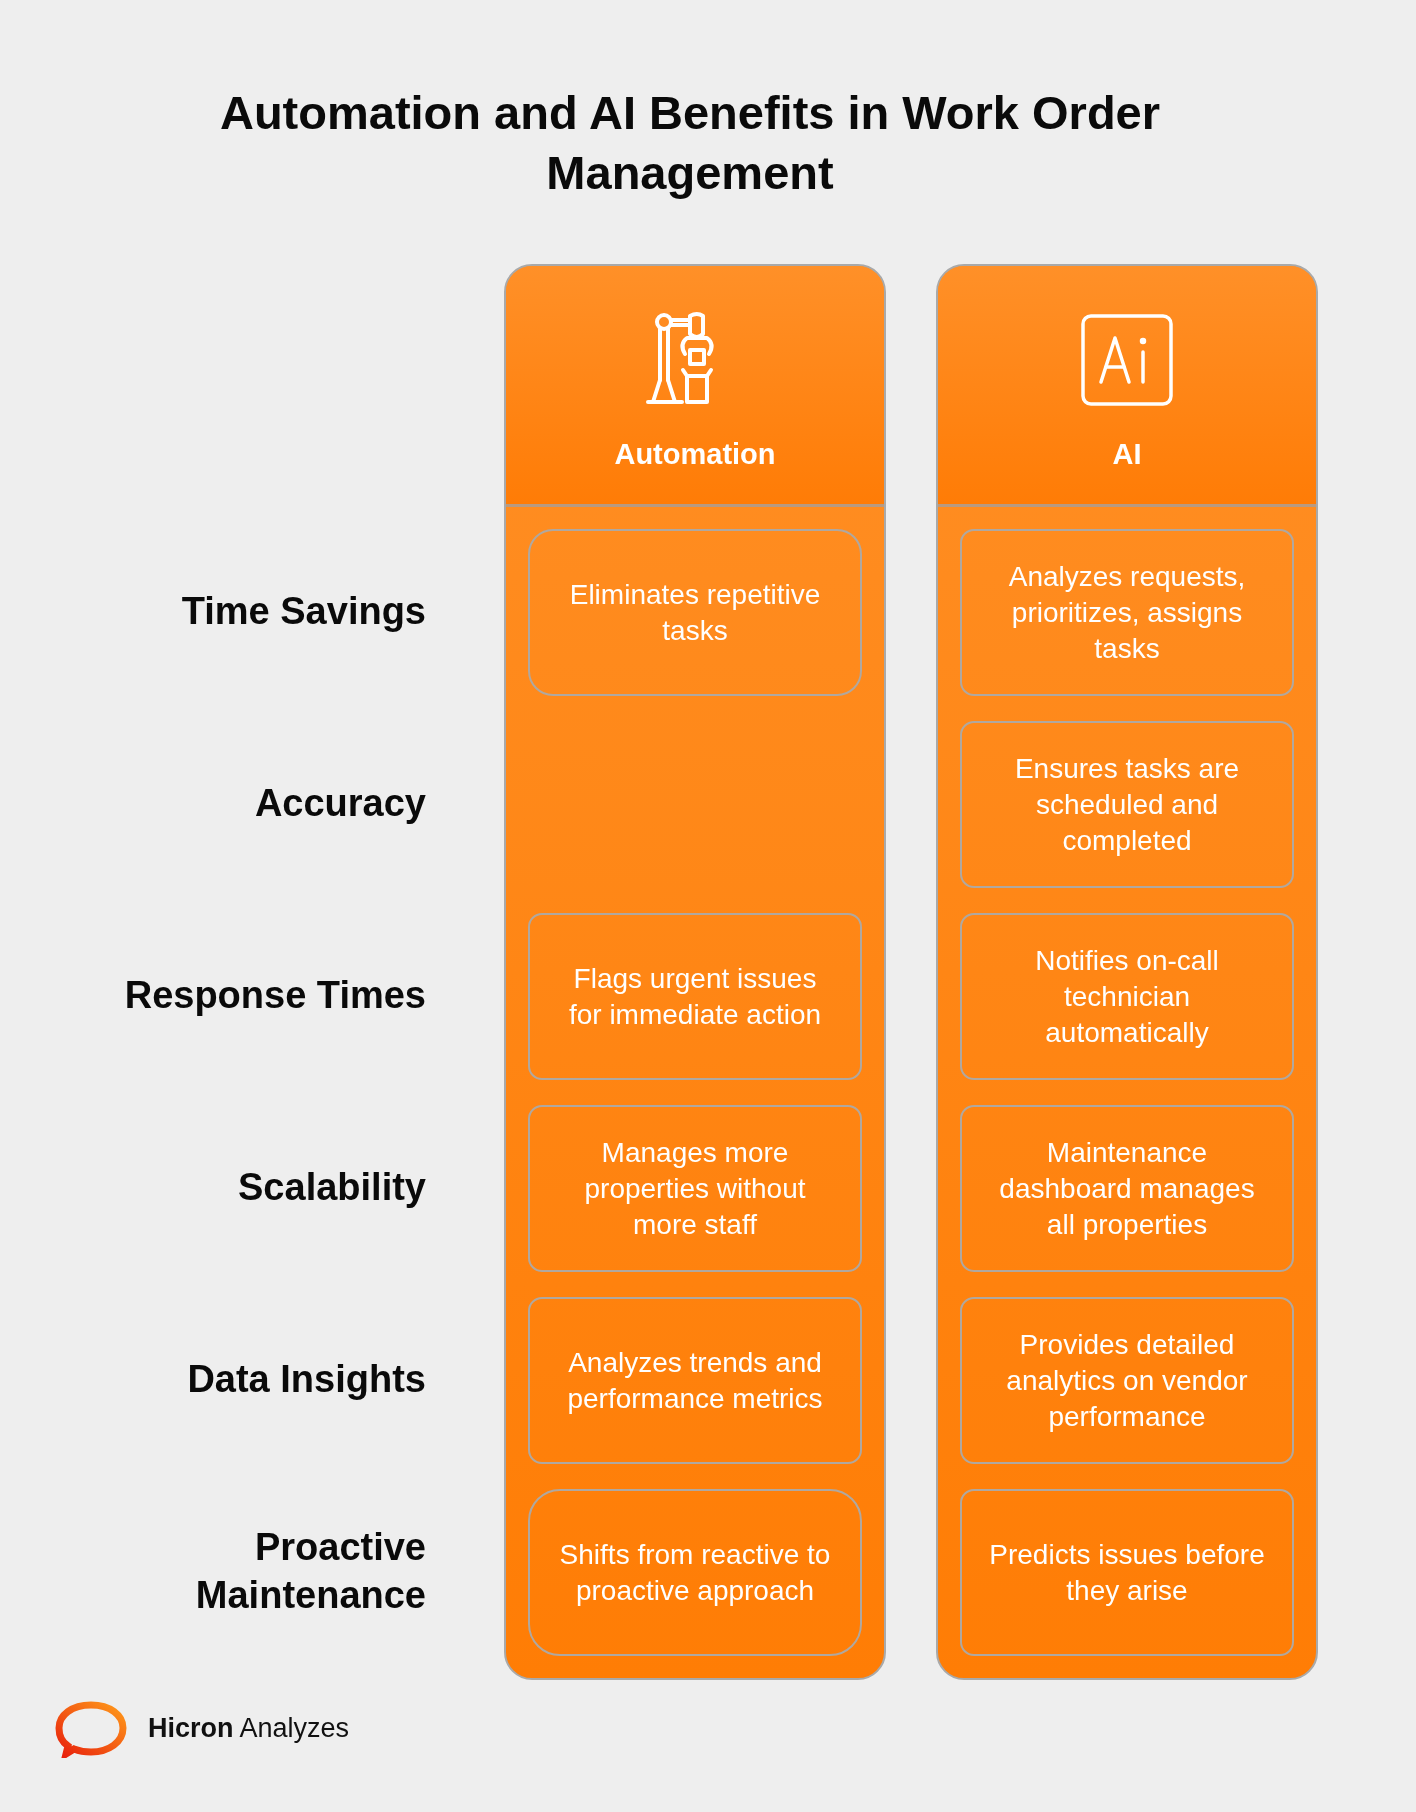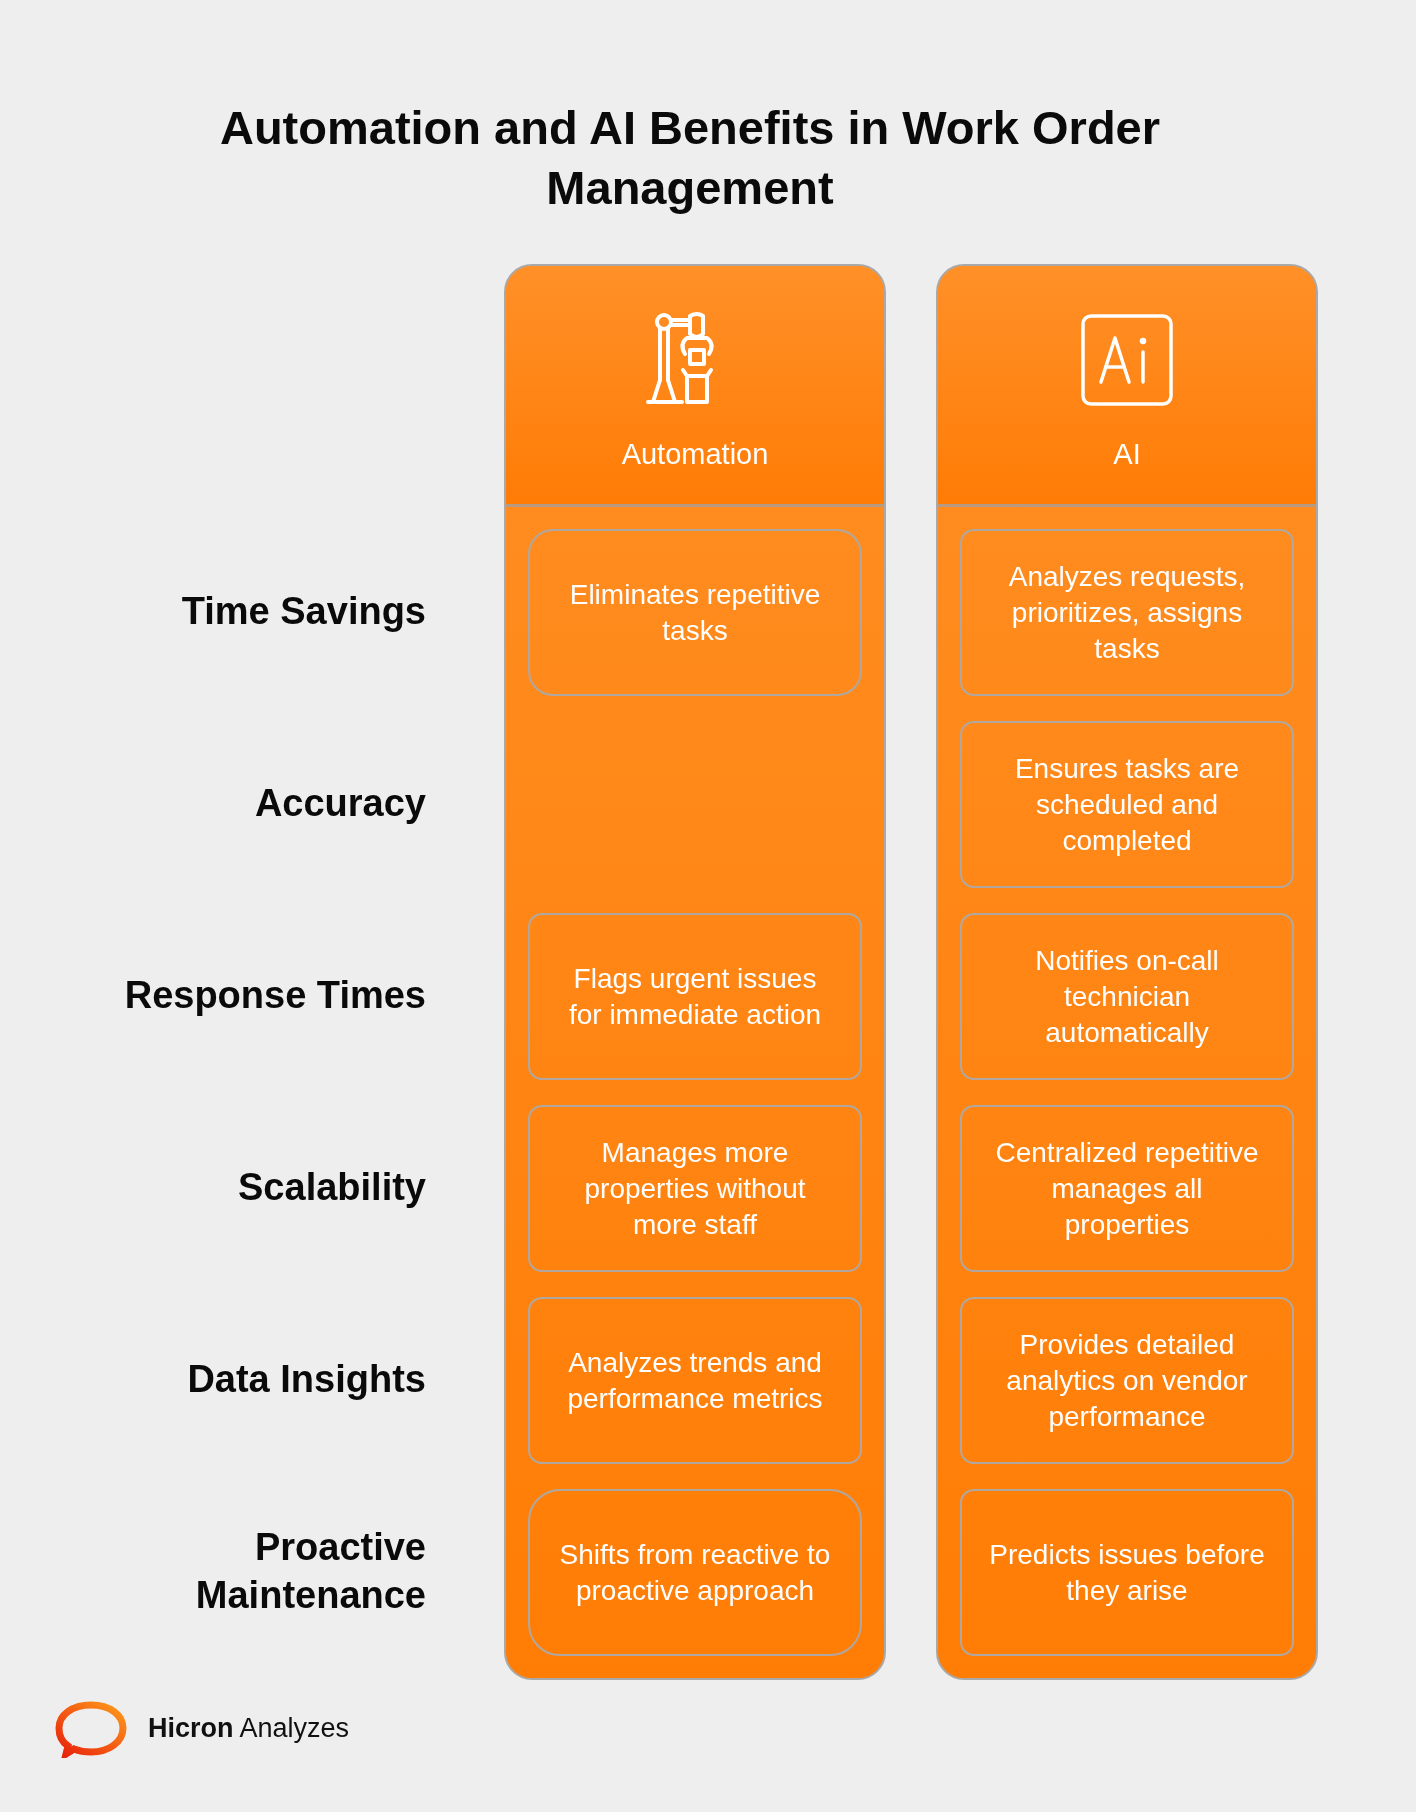--- a/index.html
+++ b/index.html
@@ -1,25 +1,25 @@
 <!DOCTYPE html>
 <html><head>
 <meta charset="utf-8">
 <style>
   html,body{margin:0;padding:0;}
   body{width:1416px;height:1812px;background:#eeeeee;position:relative;overflow:hidden;font-family:"Liberation Sans",sans-serif;}
-  .title{position:absolute;left:0;width:1380px;top:98px;text-align:center;font-weight:bold;font-size:47px;line-height:60px;color:#0a0a0a;}
+  .title{position:absolute;left:0;width:1380px;top:83px;text-align:center;font-weight:bold;font-size:47px;line-height:60px;color:#0a0a0a;}
   .col{position:absolute;top:264px;width:382px;height:1416px;border:2px solid #a9a9a9;border-radius:28px;overflow:hidden;
        background:linear-gradient(to bottom,#ff8f25 0%,#ff7d05 100%);box-sizing:border-box;}
   .col.c1{left:504px;}
   .col.c2{left:936px;}
   .col-head{position:absolute;left:0;top:0;right:0;height:238px;border-bottom:3px solid #b89a80;
        background:linear-gradient(to bottom,#ff9028 0%,#ff7c06 100%);}
   .col-icon{position:absolute;left:50%;top:44px;transform:translateX(-50%);width:100px;height:100px;}
-  .col-label{position:absolute;left:0;right:0;top:172px;text-align:center;color:#fff;font-weight:normal;font-size:29px;}
+  .col-label{position:absolute;left:0;right:0;top:172px;text-align:center;color:#fff;font-weight:bold;font-size:29px;}
   .card{position:absolute;left:22px;width:334px;height:167px;border:2px solid #b0a8a0;border-radius:14px;box-sizing:border-box;
         display:flex;align-items:center;justify-content:center;text-align:center;color:#fff;font-size:28px;line-height:36px;padding:0 24px;}
   .rowlabel{position:absolute;right:990px;width:380px;text-align:right;font-weight:bold;font-size:38px;line-height:48px;color:#0a0a0a;}
   .logo{position:absolute;left:54px;top:1700px;width:74px;height:58px;}
   .brand{position:absolute;left:148px;top:1713px;font-size:27px;color:#111;}
   .brand b{font-weight:bold;}
 </style>
 </head>
 <body>
 
@@ -67,21 +67,21 @@
       <path d="M24 72 L38 28 L52 72"></path>
       <line x1="29" y1="57" x2="47" y2="57"></line>
       <line x1="66" y1="42" x2="66" y2="72"></line>
       <circle cx="66" cy="31" r="1.5" fill="#fff"></circle>
     </svg>
     <div class="col-label">AI</div>
   </div>
   <div class="card" style="top:455px;">Ensures tasks are scheduled and completed</div>
   <div class="card" style="top:263px;">Analyzes requests, prioritizes, assigns tasks</div>
   <div class="card" style="top:647px;">Notifies on-call technician automatically</div>
-  <div class="card" style="top:839px;">Centralized repetitive manages all properties</div>
+  <div class="card" style="top:839px;">Maintenance dashboard manages all properties</div>
   <div class="card" style="top:1031px;">Provides detailed analytics on vendor performance</div>
   <div class="card" style="top:1223px;">Predicts issues before they arise</div>
 </div>
 
 <svg class="logo" viewBox="0 0 74 58">
   <defs>
     <linearGradient id="lg" x1="0" y1="1" x2="1" y2="0">
       <stop offset="0" stop-color="#e8200c"></stop>
       <stop offset="1" stop-color="#ff9a1a"></stop>
     </linearGradient>

